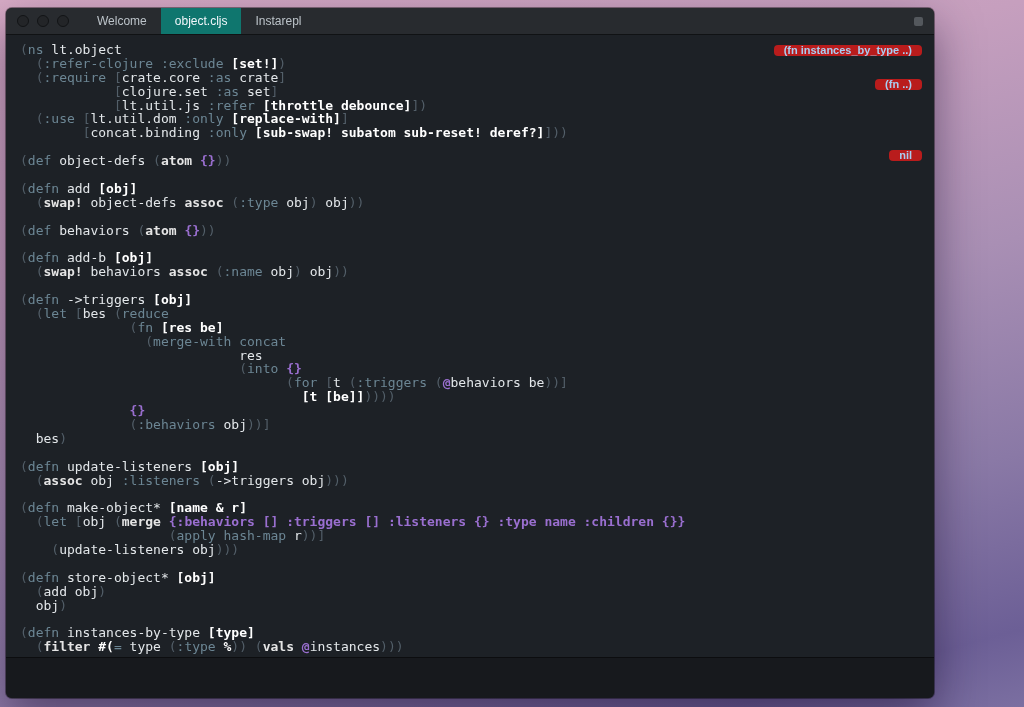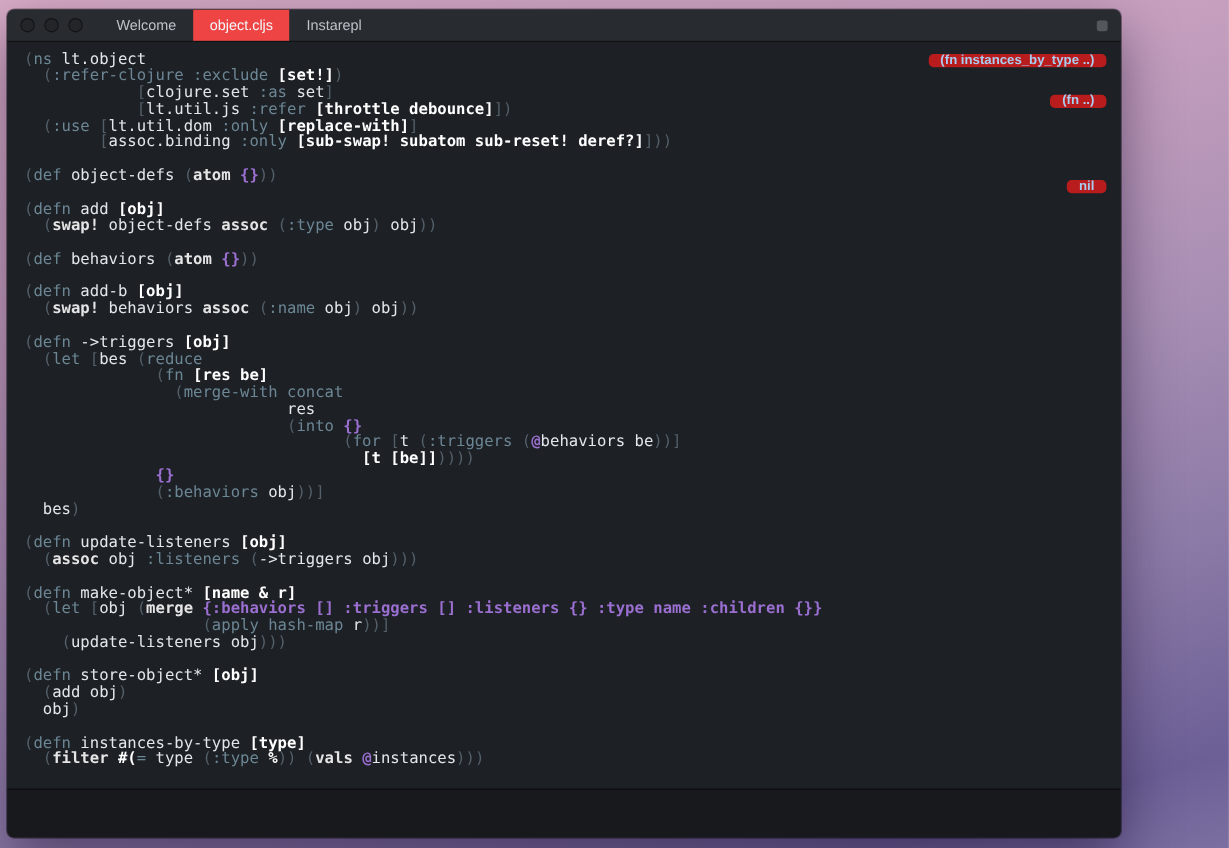--- a/index.html
+++ b/index.html
@@ -12,21 +12,21 @@
     position:absolute; left:6px; top:8px; width:928px; height:690px;
     background:#1d2126; border-radius:6px; overflow:hidden;
     box-shadow:0 0 0 1px rgba(0,0,0,.38), 0 18px 45px rgba(25,12,45,.5);
     display:flex; flex-direction:column;
   }
   .titlebar { flex:0 0 27px; background:#282b2f; border-bottom:1px solid #101214; display:flex; align-items:stretch; }
   .traffic-lights { display:flex; align-items:center; gap:8px; padding:0 14px 0 11px; }
   .tl { width:12px; height:12px; border-radius:50%; background:#232528; border:1px solid #121416; display:inline-block; }
   .tabs { display:flex; align-items:stretch; }
   .tab { padding:0 14px; display:flex; align-items:center; font-size:12px; color:#bcc3c9; cursor:default; white-space:nowrap; }
-  .tab.active { background:#ef4444; color:#f2f7fb; }
+  .tab.active { background:#0f766e; color:#f2f7fb; }
   .tb-right { margin-left:auto; display:flex; align-items:center; padding-right:11px; }
   .settings-square { width:9px; height:9px; border-radius:2px; background:#54585d; display:inline-block; }
   .editor { flex:1 1 auto; position:relative; overflow:hidden; background:#1d2126; }
   .code-area { position:absolute; left:0; top:0; right:0; padding:8px 0 0 14px; }
   .code-line { white-space:pre; font-family:"DejaVu Sans Mono", monospace; font-size:13px; line-height:13.9px; height:13.9px; color:#dfe3e6; }
   .t-p { color:#535f69; }
   .t-k { color:#6c8694; }
   .t-f { color:#e5e5e5; font-weight:bold; }
   .t-g { color:#ffffff; font-weight:bold; }
   .t-v { color:#e3e7ea; font-weight:normal; }
@@ -65,24 +65,25 @@
     </div>
     <div class="tb-right">
       <span class="settings-square"></span>
     </div>
   </div>
 
   <div class="editor">
     <div class="code-area">
         <div class="code-line"><span class="t-p">(</span><span class="t-k">ns </span><span class="t-v">lt.object</span></div>
         <div class="code-line"><span class="t-w">  </span><span class="t-p">(</span><span class="t-k">:refer-clojure :exclude </span><span class="t-g">[set!]</span><span class="t-p">)</span></div>
+        <div class="code-line"><span class="t-w">  </span><span class="t-p">(</span><span class="t-k">:require </span><span class="t-p">[</span><span class="t-v">crate.core</span><span class="t-k"> :as </span><span class="t-v">crate</span><span class="t-p">]</span></div>
         <div class="code-line"><span class="t-w">            </span><span class="t-p">[</span><span class="t-v">clojure.set</span><span class="t-k"> :as </span><span class="t-v">set</span><span class="t-p">]</span></div>
         <div class="code-line"><span class="t-w">            </span><span class="t-p">[</span><span class="t-v">lt.util.js</span><span class="t-k"> :refer </span><span class="t-g">[throttle debounce]</span><span class="t-p">])</span></div>
         <div class="code-line"><span class="t-w">  </span><span class="t-p">(</span><span class="t-k">:use </span><span class="t-p">[</span><span class="t-v">lt.util.dom</span><span class="t-k"> :only </span><span class="t-g">[replace-with]</span><span class="t-p">]</span></div>
-        <div class="code-line"><span class="t-w">        </span><span class="t-p">[</span><span class="t-v">assoc.binding</span><span class="t-k"> :only </span><span class="t-g">[sub-swap! subatom sub-reset! deref?]</span><span class="t-p">]))</span></div>
+        <div class="code-line"><span class="t-w">        </span><span class="t-p">[</span><span class="t-v">concat.binding</span><span class="t-k"> :only </span><span class="t-g">[sub-swap! subatom sub-reset! deref?]</span><span class="t-p">]))</span></div>
         <div class="code-line"></div>
         <div class="code-line"><span class="t-p">(</span><span class="t-k">def </span><span class="t-v">object-defs </span><span class="t-p">(</span><span class="t-f">atom </span><span class="t-m">{}</span><span class="t-p">))</span></div>
         <div class="code-line"></div>
         <div class="code-line"><span class="t-p">(</span><span class="t-k">defn </span><span class="t-v">add </span><span class="t-g">[obj]</span></div>
         <div class="code-line"><span class="t-w">  </span><span class="t-p">(</span><span class="t-f">swap! </span><span class="t-v">object-defs </span><span class="t-f">assoc </span><span class="t-p">(</span><span class="t-k">:type </span><span class="t-v">obj</span><span class="t-p">) </span><span class="t-v">obj</span><span class="t-p">))</span></div>
         <div class="code-line"></div>
         <div class="code-line"><span class="t-p">(</span><span class="t-k">def </span><span class="t-v">behaviors </span><span class="t-p">(</span><span class="t-f">atom </span><span class="t-m">{}</span><span class="t-p">))</span></div>
         <div class="code-line"></div>
         <div class="code-line"><span class="t-p">(</span><span class="t-k">defn </span><span class="t-v">add-b </span><span class="t-g">[obj]</span></div>
         <div class="code-line"><span class="t-w">  </span><span class="t-p">(</span><span class="t-f">swap! </span><span class="t-v">behaviors </span><span class="t-f">assoc </span><span class="t-p">(</span><span class="t-k">:name </span><span class="t-v">obj</span><span class="t-p">) </span><span class="t-v">obj</span><span class="t-p">))</span></div>

